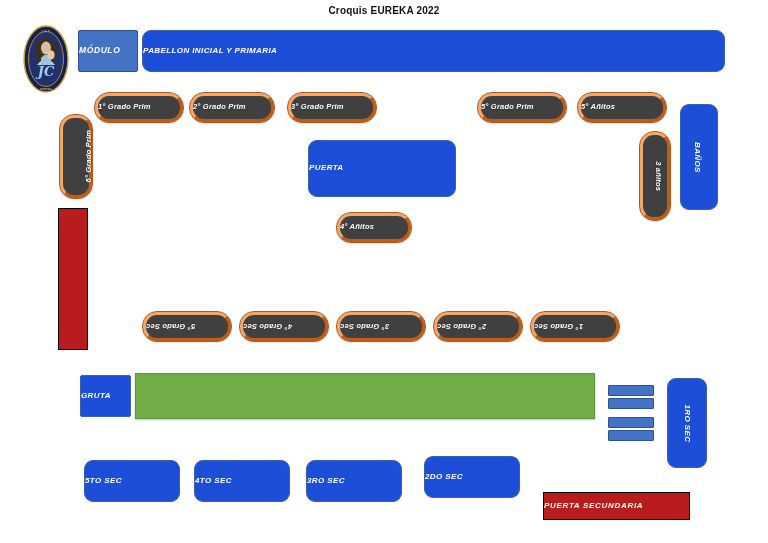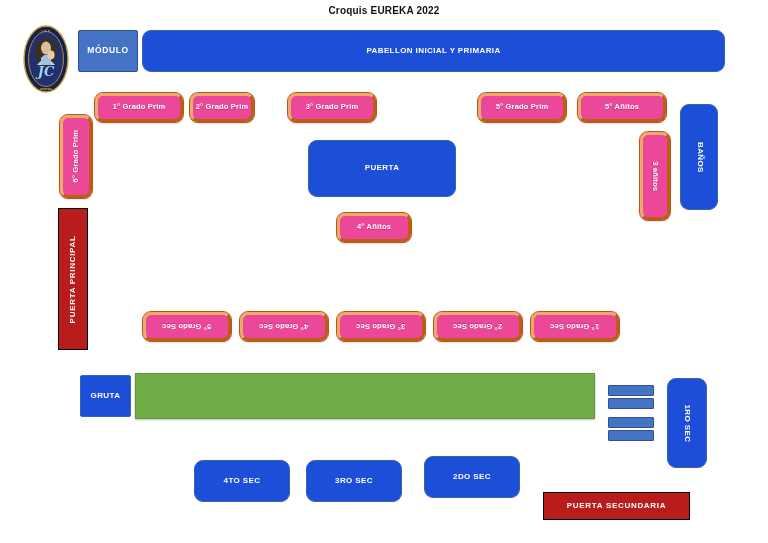--- a/index.html
+++ b/index.html
@@ -9,40 +9,40 @@
     overflow:hidden;position:relative;
   }
   #map{position:absolute;left:0;top:0;width:768px;height:543px;}
 
   .title{
     position:absolute;left:0;top:5px;width:768px;text-align:center;
     font-size:10px;font-weight:bold;color:#111;letter-spacing:.2px;
   }
 
   
-  .box{position:absolute;box-sizing:border-box;display:flex;align-items:center;justify-content:center;}
+  .box{position:absolute;box-sizing:border-box;display:flex;align-items:center;font-style:italic;}
   .lbl{font-weight:bold;color:#ffffff;text-align:center;line-height:1.1;white-space:nowrap;}
 
   
   .blue{background:#1d4ed8;border:1px solid #3A62AE;border-radius:9px;}
   .blue .lbl{font-size:8px;letter-spacing:.4px;}
 
   
   .blue-sq{background:#4472C4;border:1px solid #2F528F;border-radius:2px;}
   .blue-sq .lbl{font-size:8.5px;letter-spacing:.6px;}
 
   
   .orange{
-    background:#ec4899;
+    background:#404040;
     border-top:3px solid #F0A96B;
     border-left:3px solid #F0A96B;
     border-right:3px solid #C15C14;
     border-bottom:3px solid #C15C14;
     outline:1px solid #B5561A;
-    border-radius:8px;
+    border-radius:14px;
     box-shadow:0 1px 2px rgba(0,0,0,.30);
   }
   .orange .lbl{font-size:7.5px;letter-spacing:.2px;text-shadow:0 1px 0 rgba(0,0,0,.25);}
 
   
   .green{background:#70AD47;border:1px solid #5E9639;box-shadow:0 1px 2px rgba(0,0,0,.25);}
   .green .lbl{font-size:8px;letter-spacing:.5px;}
 
   
   .black{background:#b91c1c;border:1px solid #000;}
@@ -88,21 +88,21 @@
     <span class="lbl">MÓDULO</span>
   </div>
 
   <div class="box blue" style="left:142px;top:30px;width:583px;height:42px;">
     <span class="lbl">PABELLON INICIAL Y PRIMARIA</span>
   </div>
 
   <div class="box orange" style="left:95px;top:93px;width:88px;height:29px;">
     <span class="lbl">1° Grado Prim</span>
   </div>
-  <div class="box orange" style="left:190px;top:93px;width:64px;height:29px;">
+  <div class="box orange" style="left:190px;top:93px;width:84px;height:29px;">
     <span class="lbl">2° Grado Prim</span>
   </div>
   <div class="box orange" style="left:288px;top:93px;width:88px;height:29px;">
     <span class="lbl">3° Grado Prim</span>
   </div>
   <div class="box orange" style="left:478px;top:93px;width:88px;height:29px;">
     <span class="lbl">5° Grado Prim</span>
   </div>
   <div class="box orange" style="left:578px;top:93px;width:88px;height:29px;">
     <span class="lbl">5° Añitos</span>
@@ -158,20 +158,23 @@
 
   <div class="stair" style="position:absolute;left:608px;top:385px;width:44px;height:9px;"></div>
   <div class="stair" style="position:absolute;left:608px;top:398px;width:44px;height:9px;"></div>
   <div class="stair" style="position:absolute;left:608px;top:417px;width:44px;height:9px;"></div>
   <div class="stair" style="position:absolute;left:608px;top:430px;width:44px;height:9px;"></div>
 
   <div class="box blue rot-cw" style="left:667px;top:378px;width:40px;height:90px;">
     <span class="lbl">1RO SEC</span>
   </div>
 
+  <div class="box blue" style="left:84px;top:460px;width:96px;height:42px;">
+    <span class="lbl">5TO SEC</span>
+  </div>
   <div class="box blue" style="left:194px;top:460px;width:96px;height:42px;">
     <span class="lbl">4TO SEC</span>
   </div>
   <div class="box blue" style="left:306px;top:460px;width:96px;height:42px;">
     <span class="lbl">3RO SEC</span>
   </div>
   <div class="box blue" style="left:424px;top:456px;width:96px;height:42px;">
     <span class="lbl">2DO SEC</span>
   </div>
 

